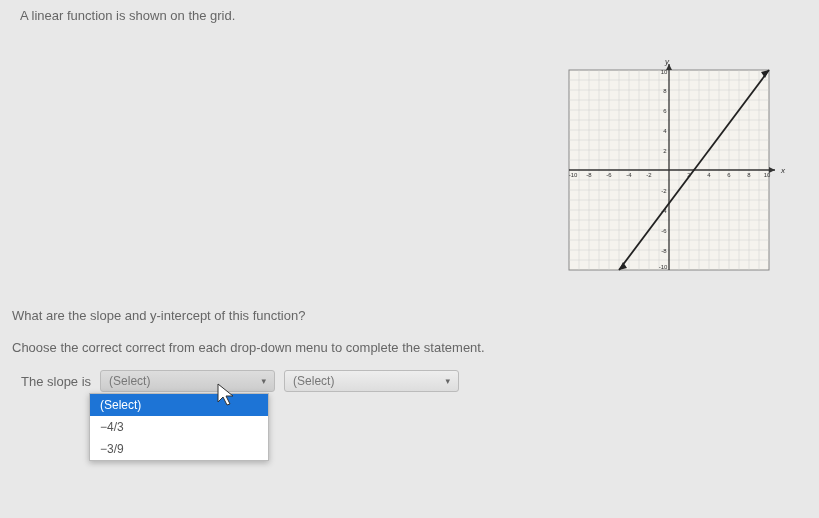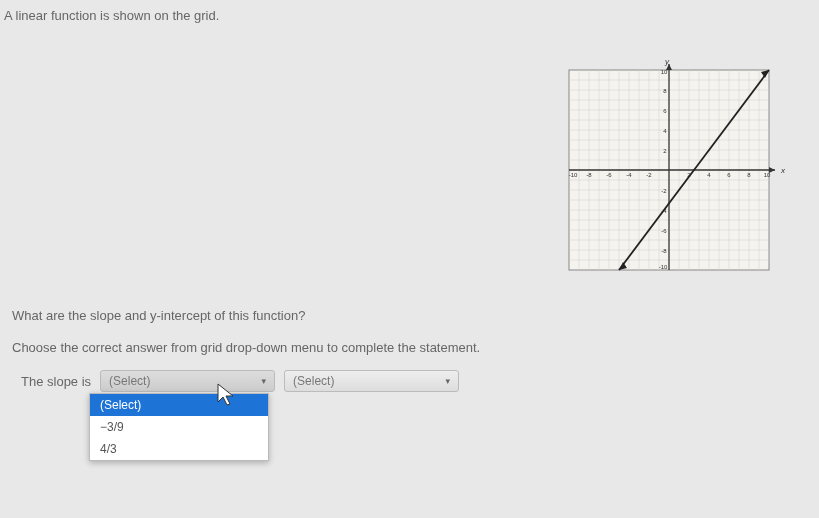--- a/index.html
+++ b/index.html
@@ -7,21 +7,21 @@
   font-family: Arial, sans-serif;
   font-size: 13px;
   color: #555;
   background: #e8e8e8;
   width: 819px;
   height: 518px;
   position: relative;
   overflow: hidden;
 }
 .question-text {
-  padding: 8px 0 0 4px;
+  padding: 8px 0 0 20px;
   font-size: 13px;
   color: #666;
 }
 .graph-container {
   position: absolute;
   right: 30px;
   top: 60px;
 }
 .q-sub1 {
   position: absolute;
@@ -175,35 +175,35 @@
     </g>
     <line x1="60" y1="210" x2="210" y2="10" stroke="#222" stroke-width="1.8"></line>
     <polygon points="210,10 202,12 206,18" fill="#222"></polygon>
     <polygon points="60,210 68,208 64,202" fill="#222"></polygon>
   </svg>
 </div>
 
 <div class="q-sub1">
   <span>What are the slope and y-intercept of this function?</span>
 </div>
-<div class="q-sub2">Choose the correct answer from grid drop-down menu to complete the statement.</div>
+<div class="q-sub2">Choose the correct correct from each drop-down menu to complete the statement.</div>
 
 <div class="answer-row">
   <span class="label-text">The slope is</span>
   <div class="select-box open">
     <span>(Select)</span>
     <span class="caret">▾</span>
   </div>
   <div class="select-box">
     <span>(Select)</span>
     <span class="caret">▾</span>
   </div>
 </div>
 
 <div class="dropdown">
   <div class="dropdown-item highlight">(Select)</div>
+  <div class="dropdown-item">−4/3</div>
   <div class="dropdown-item">−3/9</div>
-  <div class="dropdown-item">4/3</div>
 </div>
 
 <svg class="cursor" width="22" height="26">
   <path d="M3 2 L3 20 L8 15 L12 23 L15 22 L11 14 L18 14 Z" fill="#fff" stroke="#333" stroke-width="1"></path>
 </svg>
 
 </body></html>

